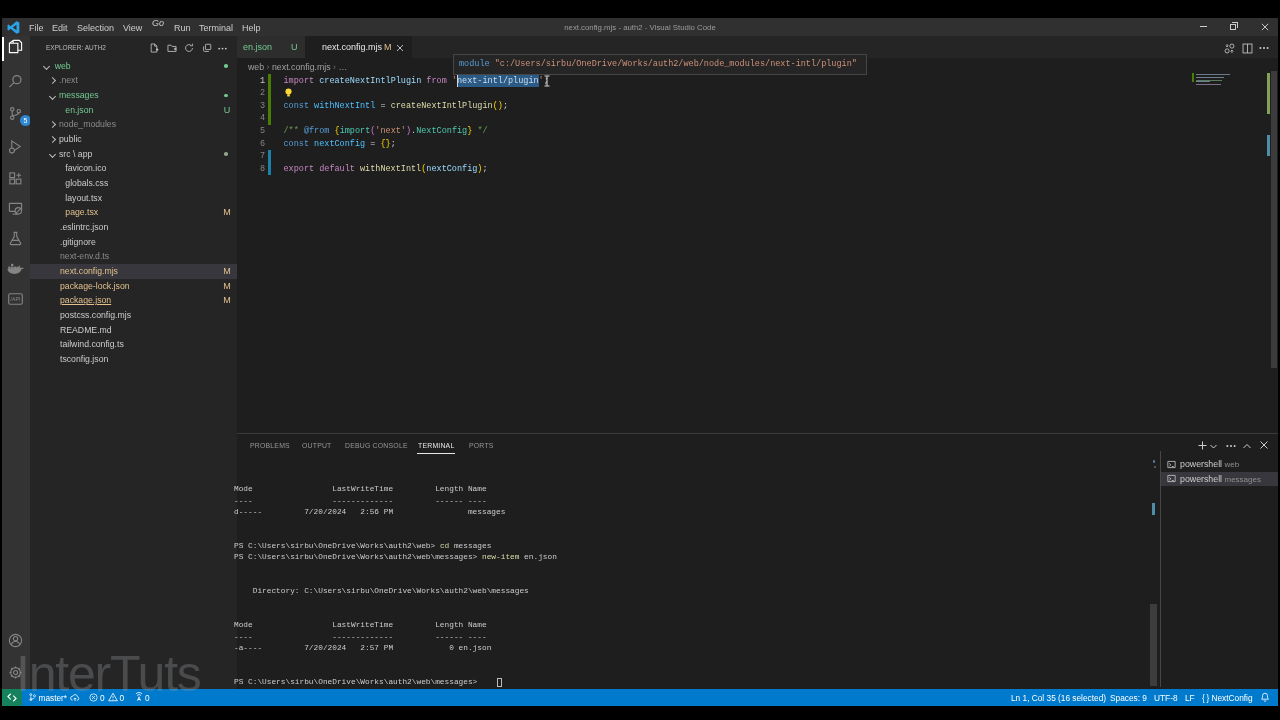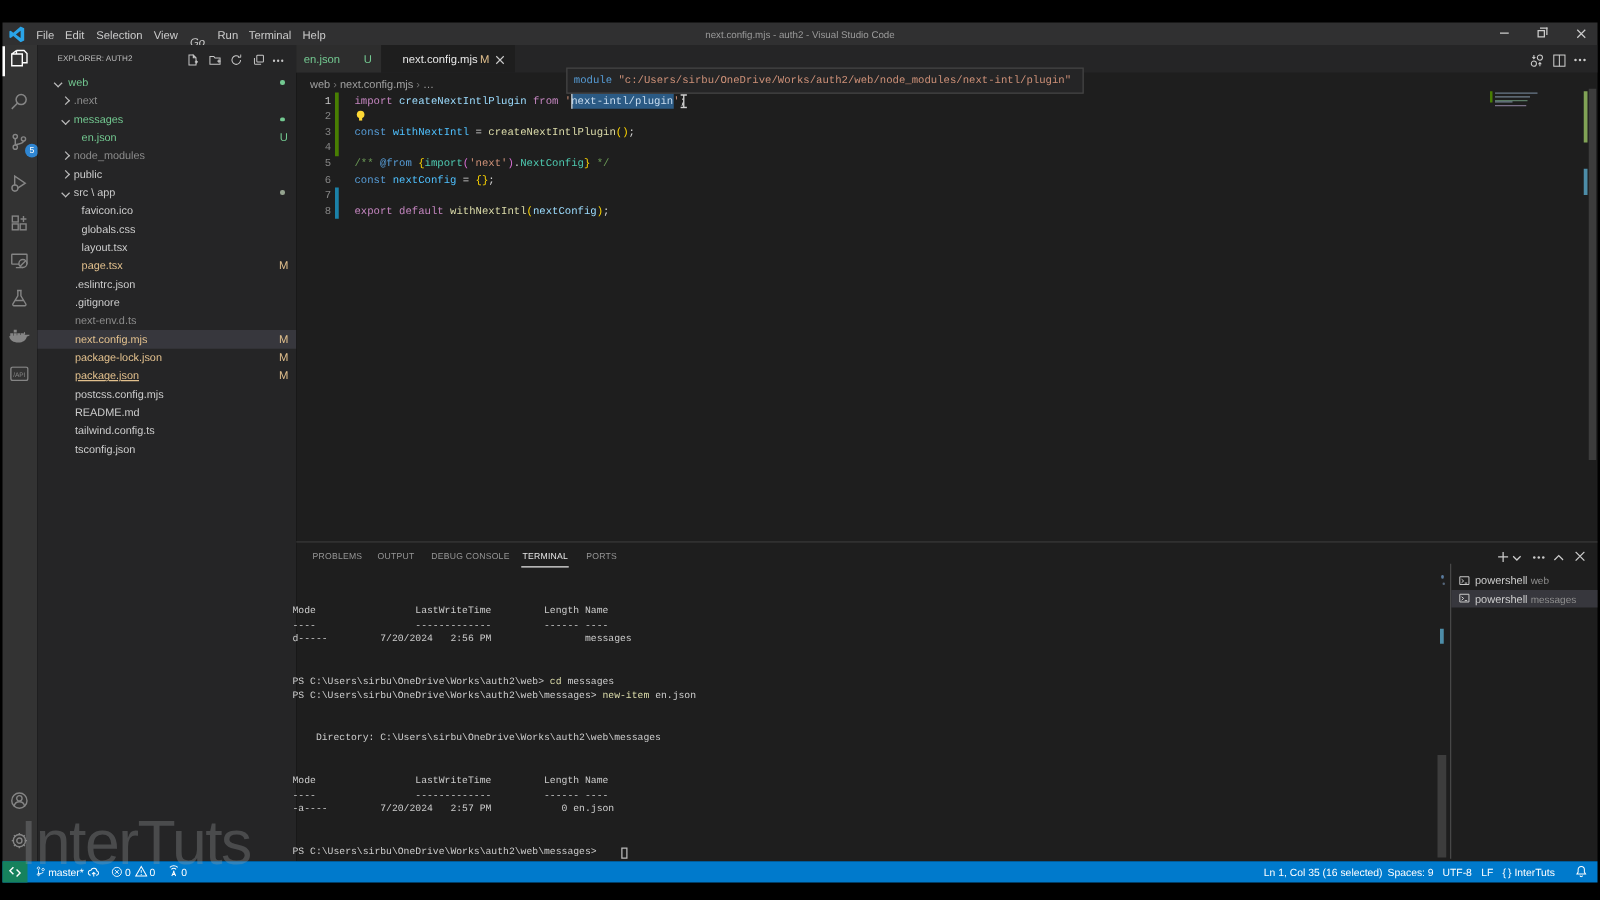--- a/index.html
+++ b/index.html
@@ -13,21 +13,21 @@
 
 <div class="abs" style="left:2px;top:18px;width:1276px;height:18px;background:#303031;"></div>
 <svg class="abs" style="left:7px;top:20.5px;" width="13" height="13" viewBox="0 0 100 100">
   <path fill="#2aa4e8" d="M73 2 L95 12 V88 L73 98 L28 60 L12 73 L4 69 V31 L12 27 L28 40 Z M73 28 L44 50 L73 72 Z M12 41 L23 50 L12 59 Z"></path>
 </svg>
 <div class="abs" id="menus" style="left:0;top:18px;height:18px;font-size:9px;color:#cccccc;">
   <span class="abs" style="left:29px;top:4.5px;">File</span>
   <span class="abs" style="left:52px;top:4.5px;">Edit</span>
   <span class="abs" style="left:77px;top:4.5px;">Selection</span>
   <span class="abs" style="left:123px;top:4.5px;">View</span>
-  <span class="abs" style="left:152px;top:11px;font-style:italic;">Go</span>
+  <span class="abs" style="left:152px;top:0;font-style:italic;">Go</span>
   <span class="abs" style="left:174px;top:4.5px;">Run</span>
   <span class="abs" style="left:199px;top:4.5px;">Terminal</span>
   <span class="abs" style="left:242px;top:4.5px;">Help</span>
 </div>
 <div class="abs" style="left:490px;top:22.5px;width:300px;text-align:center;font-size:7.8px;color:#9a9a9a;">next.config.mjs - auth2 - Visual Studio Code</div>
 <div class="abs" style="left:1200px;top:26px;width:7px;height:1.2px;background:#cccccc;"></div>
 <div class="abs" style="left:1230px;top:23.5px;width:6px;height:6px;border:1px solid #cccccc;"></div>
 <div class="abs" style="left:1232px;top:21.5px;width:6px;height:6px;border-top:1px solid #cccccc;border-right:1px solid #cccccc;"></div>
 <svg class="abs" style="left:1261px;top:23px;" width="8" height="8" viewBox="0 0 10 10">
     <path stroke="#cccccc" stroke-width="1.2" d="M1 1 L9 9 M9 1 L1 9" fill="none"></path>
@@ -365,19 +365,19 @@
   <span class="abs" style="left:119.5px;top:692.8px;">0</span>
   <svg class="abs" style="left:133.5px;top:692.3px;" width="10" height="10" viewBox="0 0 16 16">
       <path fill="none" stroke="#ffffff" stroke-width="1.3" d="M3 3 a7 7 0 0 1 10 0 M5 5.5 a4.2 4.2 0 0 1 6 0 M8 8.5 L5.5 14 M8 8.5 L10.5 14 M6 12 h4"></path>
       <circle cx="8" cy="8" r="1" fill="#fff"></circle>
     </svg>
   <span class="abs" style="left:145px;top:692.8px;">0</span>
   <span class="abs" style="left:1011px;top:692.8px;">Ln 1, Col 35 (16 selected)</span>
   <span class="abs" style="left:1110px;top:692.8px;">Spaces: 9</span>
   <span class="abs" style="left:1154px;top:692.8px;">UTF-8</span>
   <span class="abs" style="left:1185px;top:692.8px;">LF</span>
-  <span class="abs" style="left:1202px;top:692.8px;">{ } InterTuts</span>
+  <span class="abs" style="left:1202px;top:692.8px;">{ } NextConfig</span>
   <svg class="abs" style="left:1260px;top:692.3px;" width="10" height="10" viewBox="0 0 16 16">
       <path fill="none" stroke="#ffffff" stroke-width="1.3" d="M8 2 a4 4 0 0 1 4 4 v3 l1.5 2.5 H2.5 L4 9 V6 a4 4 0 0 1 4 -4 Z M6.5 13.5 a1.5 1.5 0 0 0 3 0"></path>
     </svg>
 </div>
 
 <div class="abs" style="left:16px;top:645px;font-size:50px;color:rgba(152,157,160,0.32);letter-spacing:-1.2px;">InterTuts</div>
 
 </body></html>

